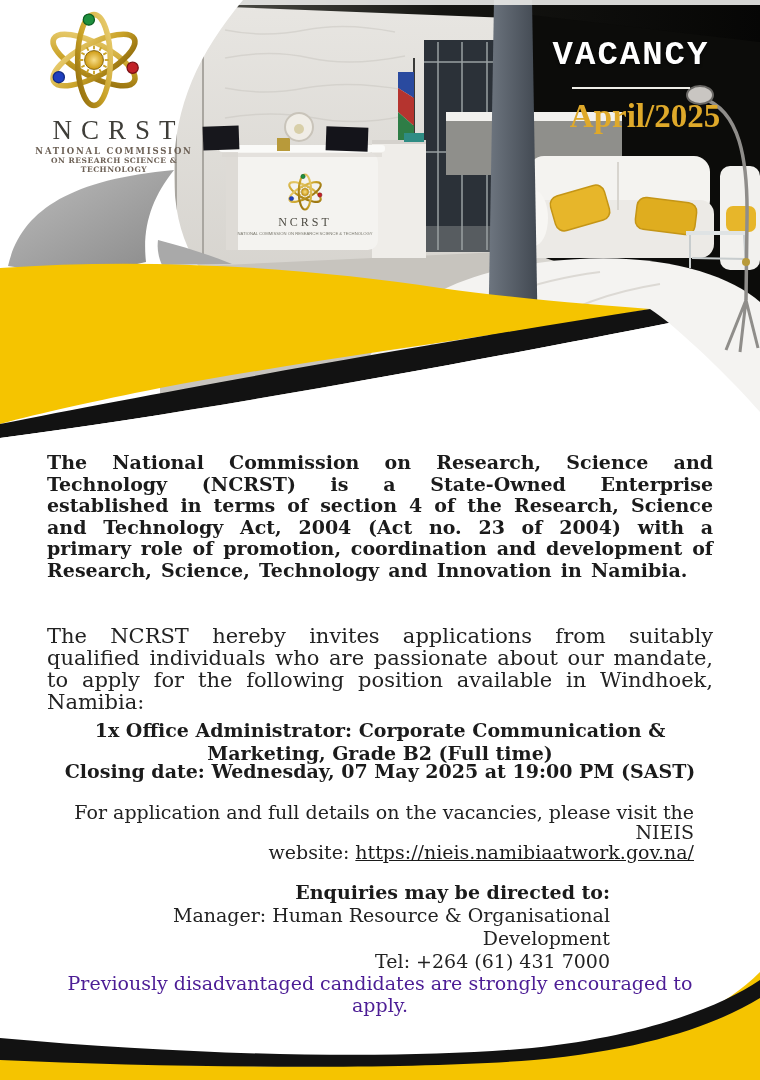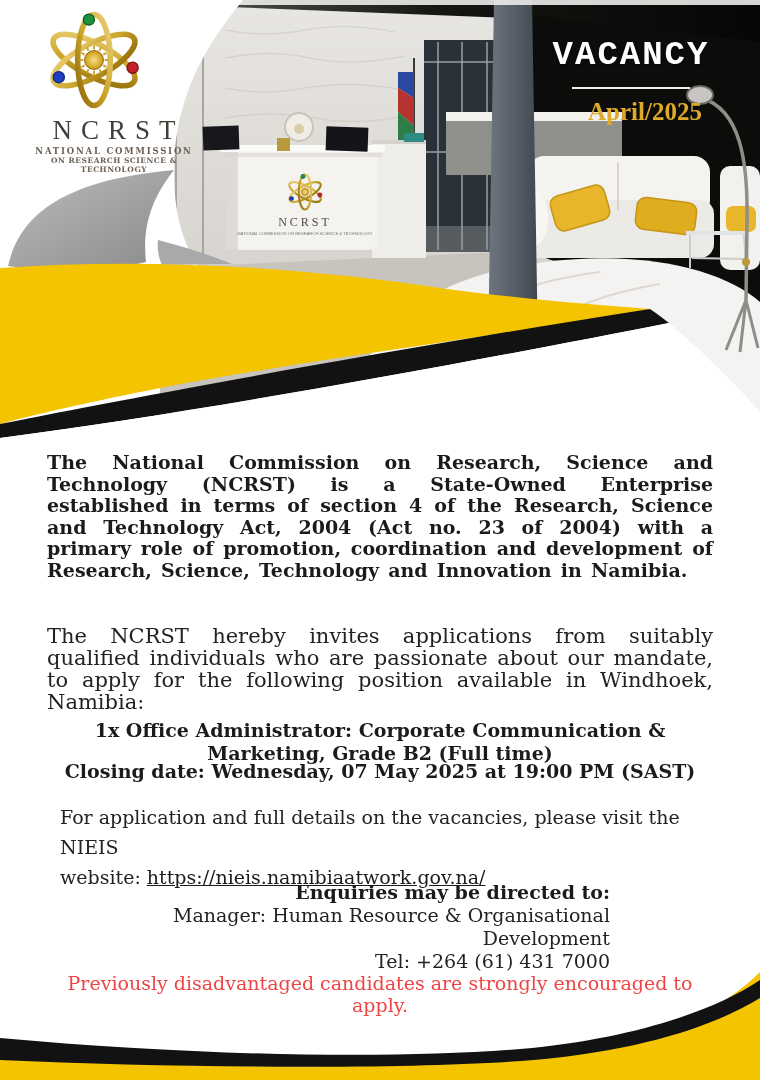--- a/index.html
+++ b/index.html
@@ -12,41 +12,41 @@
   .logo-block{position:absolute;left:30px;top:4px;width:168px;text-align:center;z-index:3;}
   .logo-acronym{font-family:"Liberation Serif",serif;font-weight:400;font-size:27px;
                 letter-spacing:9px;padding-left:9px;color:#3f3e39;line-height:1.05;}
   .logo-sub1{font-size:8.5px;font-weight:700;letter-spacing:1.8px;color:#6d6156;margin-top:2px;}
   .logo-sub2{font-size:7.5px;font-weight:700;letter-spacing:0.5px;color:#6d6156;}
 
   .vacancy-block{position:absolute;top:36px;right:14px;width:230px;text-align:center;z-index:3;}
   .vacancy-title{font-family:Liberation Mono, monospace;font-weight:600;font-size:34px;
                  letter-spacing:2px;color:#ffffff;text-shadow:0 1px 3px rgba(0,0,0,.7);}
   .vacancy-divider{width:118px;height:2px;background:#efeee8;margin:13px auto 9px auto;}
-  .vacancy-date{font-family:"Liberation Serif",serif;font-weight:700;font-size:25px;
+  .vacancy-date{font-family:"Liberation Serif",serif;font-weight:700;font-size:33px;
                 color:#DFA92A;transform:translateX(14px);}
 
   
   .content-text{position:absolute;left:47px;width:666px;color:#1b1b1b;z-index:5;}
   .headline{top:384px;text-align:center;font-family:"Liberation Serif",serif;
             font-weight:700;font-size:36px;letter-spacing:0.5px;line-height:1;}
   .about{top:452px;font-weight:700;font-size:19px;line-height:21.5px;
          text-align:justify;word-spacing:2.5px;}
   .invitation{top:625px;font-size:21px;line-height:22px;text-align:justify;
               word-spacing:2px;color:#222222;}
   .position{top:719px;left:60px;width:640px;font-weight:700;font-size:19px;
             line-height:23px;text-align:center;}
   .closing{top:760px;font-weight:700;font-size:19px;text-align:center;}
-  .application{top:802px;left:60px;width:644px;font-size:19px;line-height:30px;
-               text-align:left;color:#222222;}
+  .application{top:802px;left:50px;width:644px;font-size:19px;line-height:20px;
+               text-align:right;color:#222222;}
   .application a{color:#1b1b1b;text-decoration:underline;}
   .enquiries{top:881px;left:150px;width:460px;text-align:right;font-size:19px;
              line-height:23px;color:#222222;}
   .enquiries .eq-head{font-weight:700;color:#1b1b1b;}
-  .equality{top:972px;left:40px;width:680px;text-align:center;font-size:19px;color:#ef4444;}
+  .equality{top:972px;left:40px;width:680px;text-align:center;font-size:19px;color:#4c1d95;}
 
   .bottom-svg{position:absolute;left:0;top:970px;z-index:2;}
 </style>
 </head>
 <body>
 
 <div class="poster">
 
   <svg class="banner-svg" width="760" height="460" viewBox="0 0 760 460">
     <defs>

